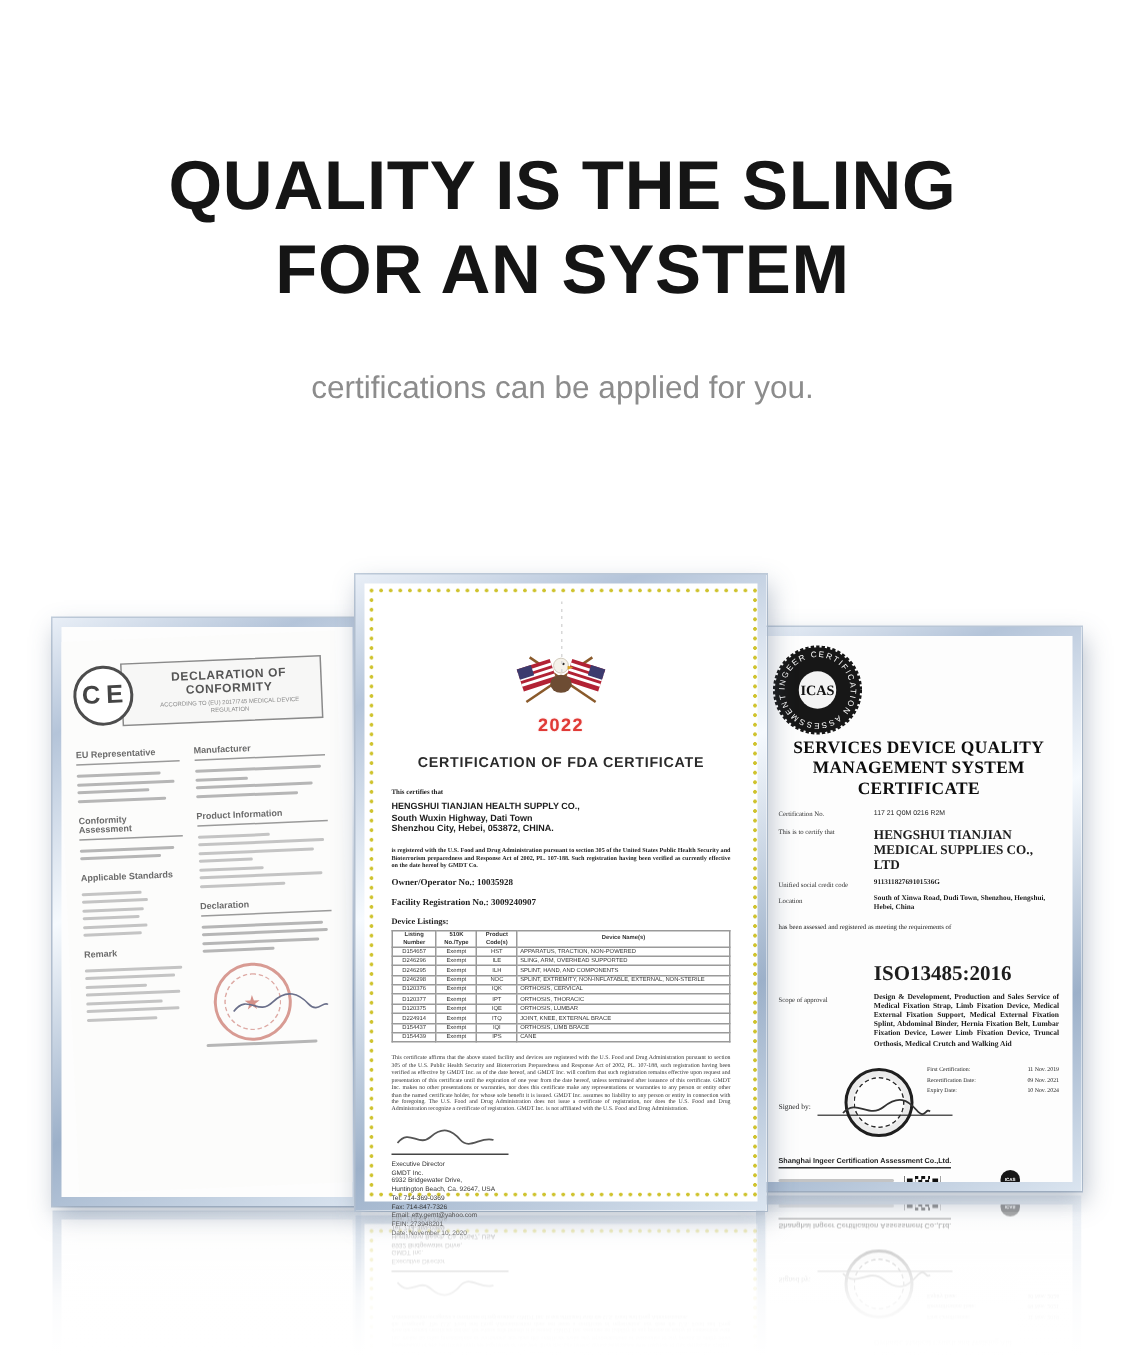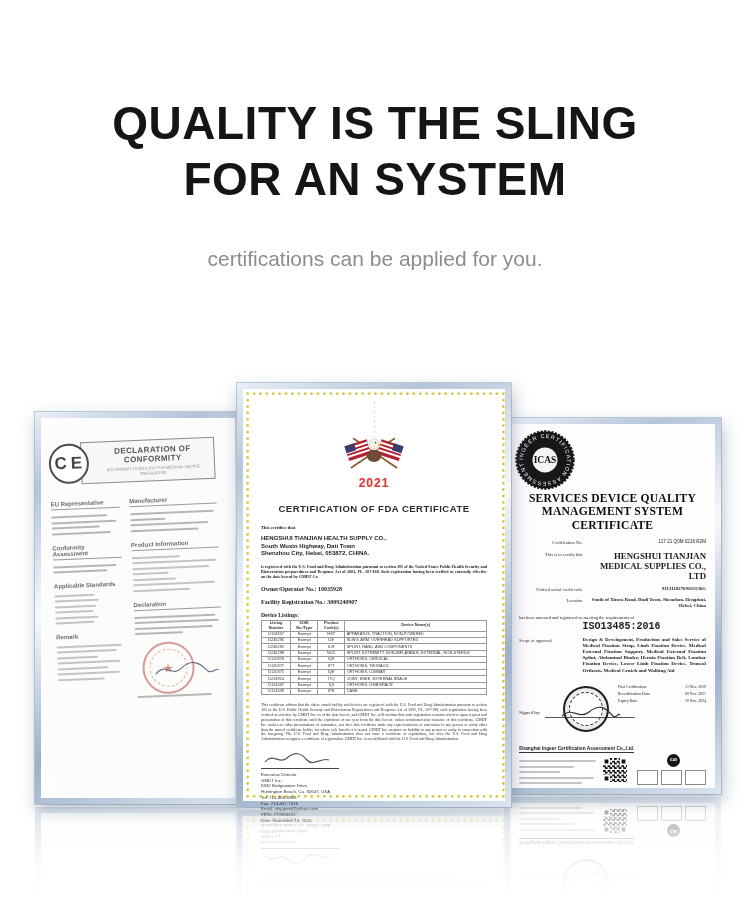--- a/index.html
+++ b/index.html
@@ -71,28 +71,28 @@
   .fda-tbl td.c { text-align:center; }
   .fda-affirm { font-size:3.9px; line-height:4.85px; text-align:justify; margin-top:8px; color:#333; }
   .fda-sig { margin-top:9px; }
   .fda-sigline { width:78px; border-bottom:1px solid #444; margin-top:-3px; }
   .fda-block { font-family:"Liberation Sans", sans-serif; font-size:4.4px; line-height:5.7px; color:#333; margin-top:3px; }
 
   
   .icas-paper { padding:8px 9px; font-family:"Liberation Serif", serif; color:#1d1d1d; }
   .icas-seal { position:absolute; top:6px; left:5px; }
   .icas-title { text-align:center; font-weight:bold; font-size:11.6px; line-height:13.4px; color:#0d0d0d; margin-top:60px; letter-spacing:.2px; }
-  .icas-rows { margin-top:7px;text-align:right; }
+  .icas-rows { margin-top:7px; }
   .irow { display:flex; margin-top:5px; }
   .irow .lbl { flex:0 0 34%; font-size:4.5px; line-height:5.6px; color:#333; padding-top:1px; }
   .irow .val { flex:1; font-size:4.6px; line-height:5.6px; }
   .irow .val.big { font-weight:bold; font-size:8.8px; line-height:10px; }
   .irow .val.bold { font-weight:bold; font-size:4.8px; }
   .icas-assessed { font-size:4.5px; margin-top:6px; }
-  .icas-standard { font-weight:bold; font-size:10px; margin-top:1px; margin-left:34%;font-family:Liberation Mono, monospace; }
+  .icas-standard { font-weight:bold; font-size:14px; margin-top:22px; margin-left:34%; }
   .icas-scope { margin-top:5px; }
   .icas-scope .val { font-weight:bold; text-align:justify; }
   .icas-signed { position:relative; margin-top:10px; height:52px; }
   .signed-lbl { position:absolute; left:0; top:26px; font-size:5px; }
   .signed-line { position:absolute; left:26px; top:33px; width:90px; border-bottom:1px solid #555; }
   .stamp-black { position:absolute; left:44px; top:2px; width:46px; height:46px; border:2.2px solid #1f1f1f; border-radius:50%;
                  background:radial-gradient(circle, rgba(255,255,255,0) 55%, rgba(30,30,30,.08) 60%); }
   .stamp-black::before { content:""; position:absolute; inset:4px; border:1px dashed #2a2a2a; border-radius:50%; }
   .icas-dates { position:absolute; right:0; top:0; width:88px; }
   .drow { display:flex; justify-content:space-between; font-size:3.9px; line-height:7px; color:#222; }
@@ -225,21 +225,21 @@
               <rect x="68" y="29.5" width="42" height="3.5" fill="#fff"></rect>
               <rect x="68" y="36.5" width="42" height="3.5" fill="#fff"></rect>
               <rect x="92" y="18" width="18" height="13" fill="#3c3b6e"></rect>
             </g>
             <ellipse cx="60" cy="44" rx="13" ry="11" fill="#6d4c33"></ellipse>
             <circle cx="60" cy="22" r="9" fill="#f5f2ea" stroke="#c9c2b2" stroke-width="1"></circle>
             <circle cx="63" cy="20" r="1.4" fill="#2b2b2b"></circle>
             <path d="M68 22 L75 24 L68 27 Z" fill="#d9a01f"></path>
           </svg>
 
-          <div class="fda-year">2021</div>
+          <div class="fda-year">2022</div>
           <div class="fda-title">CERTIFICATION OF FDA CERTIFICATE</div>
           <div class="fda-certifies">This certifies that</div>
           <div class="fda-company">
             <div>HENGSHUI TIANJIAN HEALTH SUPPLY CO.,</div>
             <div>South Wuxin Highway, Dati Town</div>
             <div>Shenzhou City, Hebei, 053872, CHINA.</div>
           </div>
           <div class="fda-reg">is registered with the U.S. Food and Drug Administration pursuant to section 305 of the United States Public Health Security and Bioterrorism preparedness and Response Act of 2002, PL. 107-188. Such registration having been verified as currently effective on the date hereof by GMDT Co.</div>
           <div class="fda-num">Owner/Operator No.: 10035928</div>
           <div class="fda-num">Facility Registration No.: 3009240907</div>

